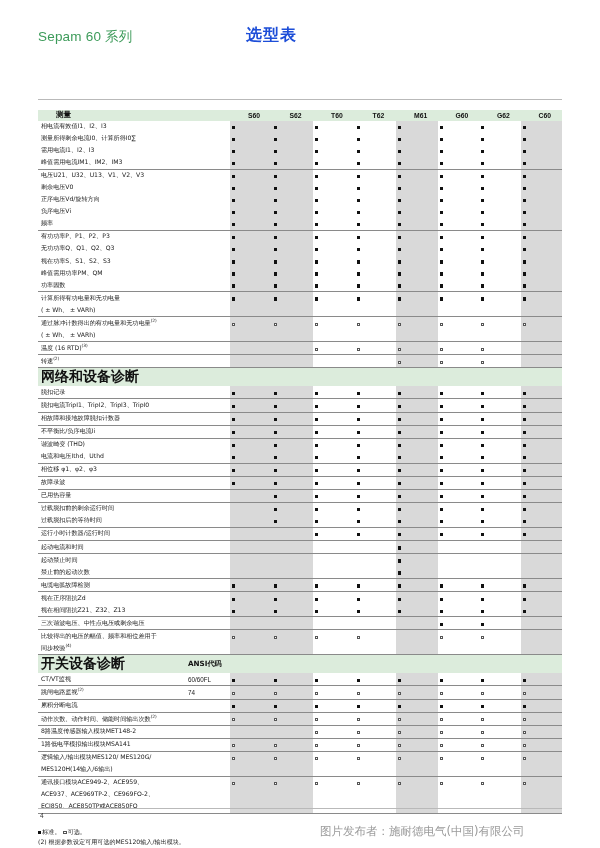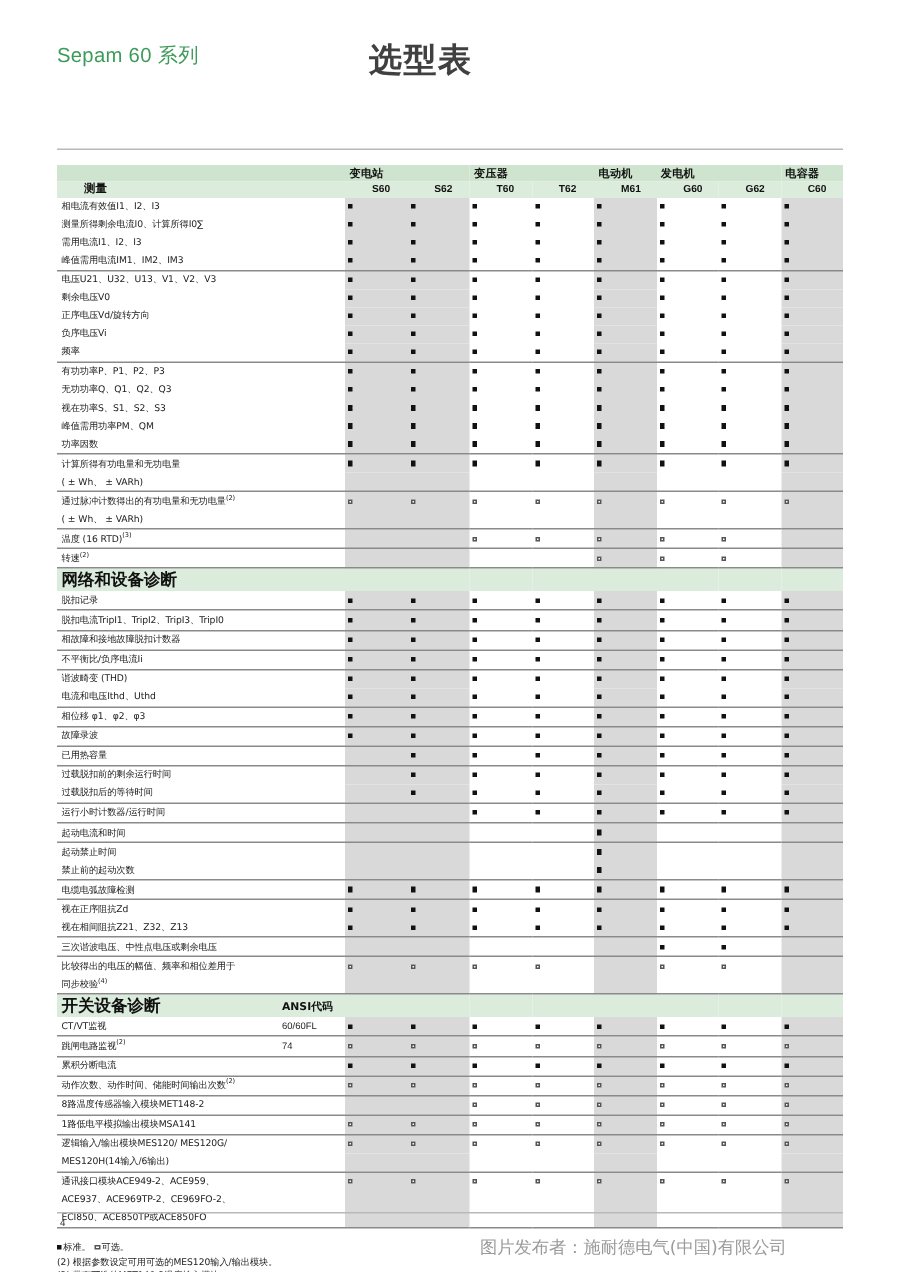--- a/index.html
+++ b/index.html
@@ -13,21 +13,21 @@
   .page{position:relative;width:592px;height:848px;overflow:hidden;}
 
   
   .topbar{position:absolute;left:38px;top:28px;width:524px;height:30px;}
   .brand{
     position:absolute;left:0;top:0;
     font-size:13.5px;color:#3d9b5a;letter-spacing:.2px;white-space:nowrap;
   }
   .doc-title{
     position:absolute;left:208px;top:-3px;
-    font-size:22px;font-weight:bold;color:#404040;letter-spacing:1px;
+    font-size:16px;font-weight:bold;color:#1d4ed8;letter-spacing:1px;
     font-family:"DejaVu Sans",sans-serif;
   }
   .rule-top{position:absolute;left:38px;top:99px;width:524px;height:1px;background:#b9b9b9;}
 
   
   .tbl{position:absolute;left:38px;top:110px;width:524px;border-collapse:collapse;
        table-layout:fixed;font-size:6.1px;}
   .tbl td,.tbl th{padding:0;margin:0;vertical-align:middle;}
 
   col.c-label{width:148px}
@@ -38,21 +38,21 @@
   tr.grp-head .gt{
     font-weight:bold;font-size:7.4px;color:#111;padding-left:3px;
     font-family:"DejaVu Sans",sans-serif;letter-spacing:.2px;
   }
   tr.col-head td{height:10.5px;background:#dcecdc;}
   tr.col-head .ch{
     font-weight:bold;font-size:6.8px;color:#111;padding-left:18px;
   }
   tr.sec td{height:12px;background:#dcecdc;border-top:1px solid #fff;}
   tr.sec .st{
-    font-weight:bold;font-size:11px;color:#111;padding-left:3px;
+    font-weight:bold;font-size:14px;color:#111;padding-left:3px;
     font-family:"DejaVu Sans",sans-serif;
   }
   tr.sec .sa{
     font-weight:bold;font-size:7.2px;color:#111;padding-left:2px;
     font-family:"DejaVu Sans",sans-serif;
   }
 
   tr.r td{height:12.05px;}
   tr.r td.lbl{
     padding-left:3px;color:#1a1a1a;font-size:6.15px;white-space:nowrap;
@@ -105,28 +105,20 @@
       <col class="c-mark">
         <col class="c-mark">
         <col class="c-mark">
         <col class="c-mark">
       <col class="c-mark">
         <col class="c-mark">
         <col class="c-mark">
         <col class="c-mark">
     </colgroup>
     <tbody id="tbody-root">
-        <tr class="grp-head">
-          <td class="gt" colspan="2"></td>
-          <td class="gt" colspan="2">变电站</td>
-          <td class="gt" colspan="2">变压器</td>
-          <td class="gt" colspan="1">电动机</td>
-          <td class="gt" colspan="2">发电机</td>
-          <td class="gt" colspan="1">电容器</td>
-        </tr>
         <tr class="col-head">
           <td class="ch" style="font-size: 7.6px; font-family: &quot;DejaVu Sans&quot;, sans-serif;">测量</td>
           <td class="ch"></td>
           <td class="ch">S60</td>
           <td class="ch">S62</td>
           <td class="ch">T60</td>
           <td class="ch">T62</td>
           <td class="ch">M61</td>
           <td class="ch">G60</td>
           <td class="ch">G62</td>

